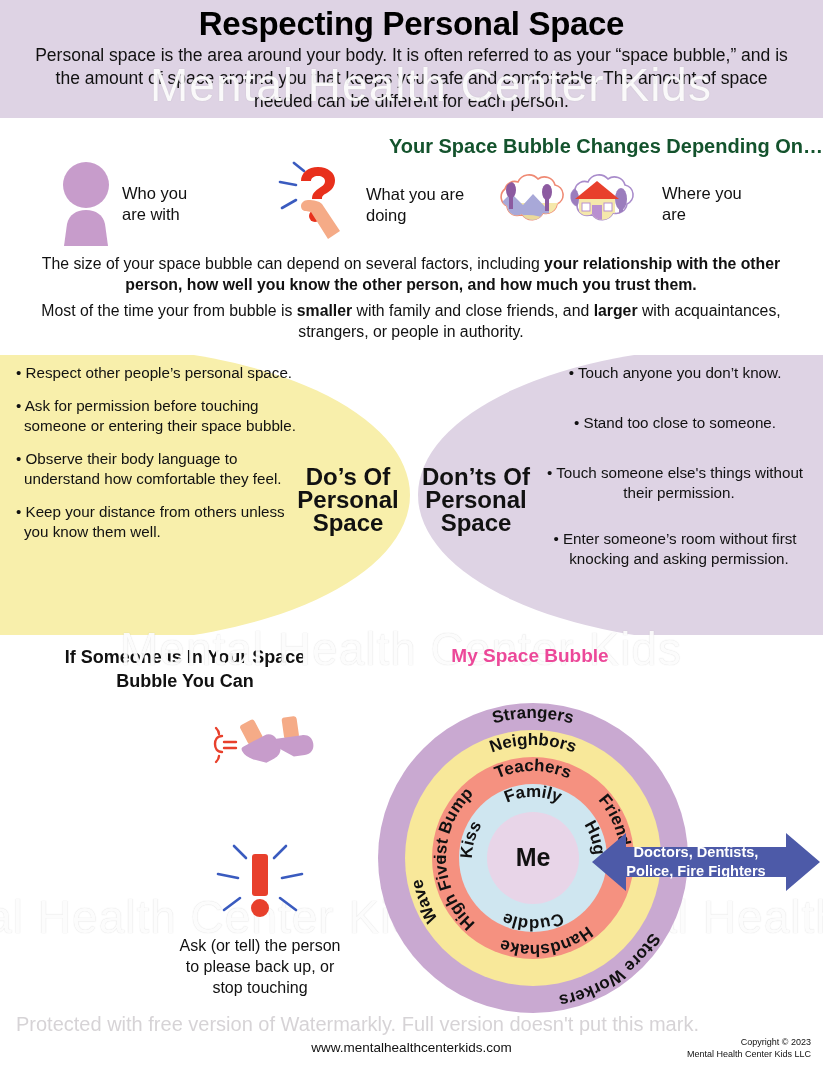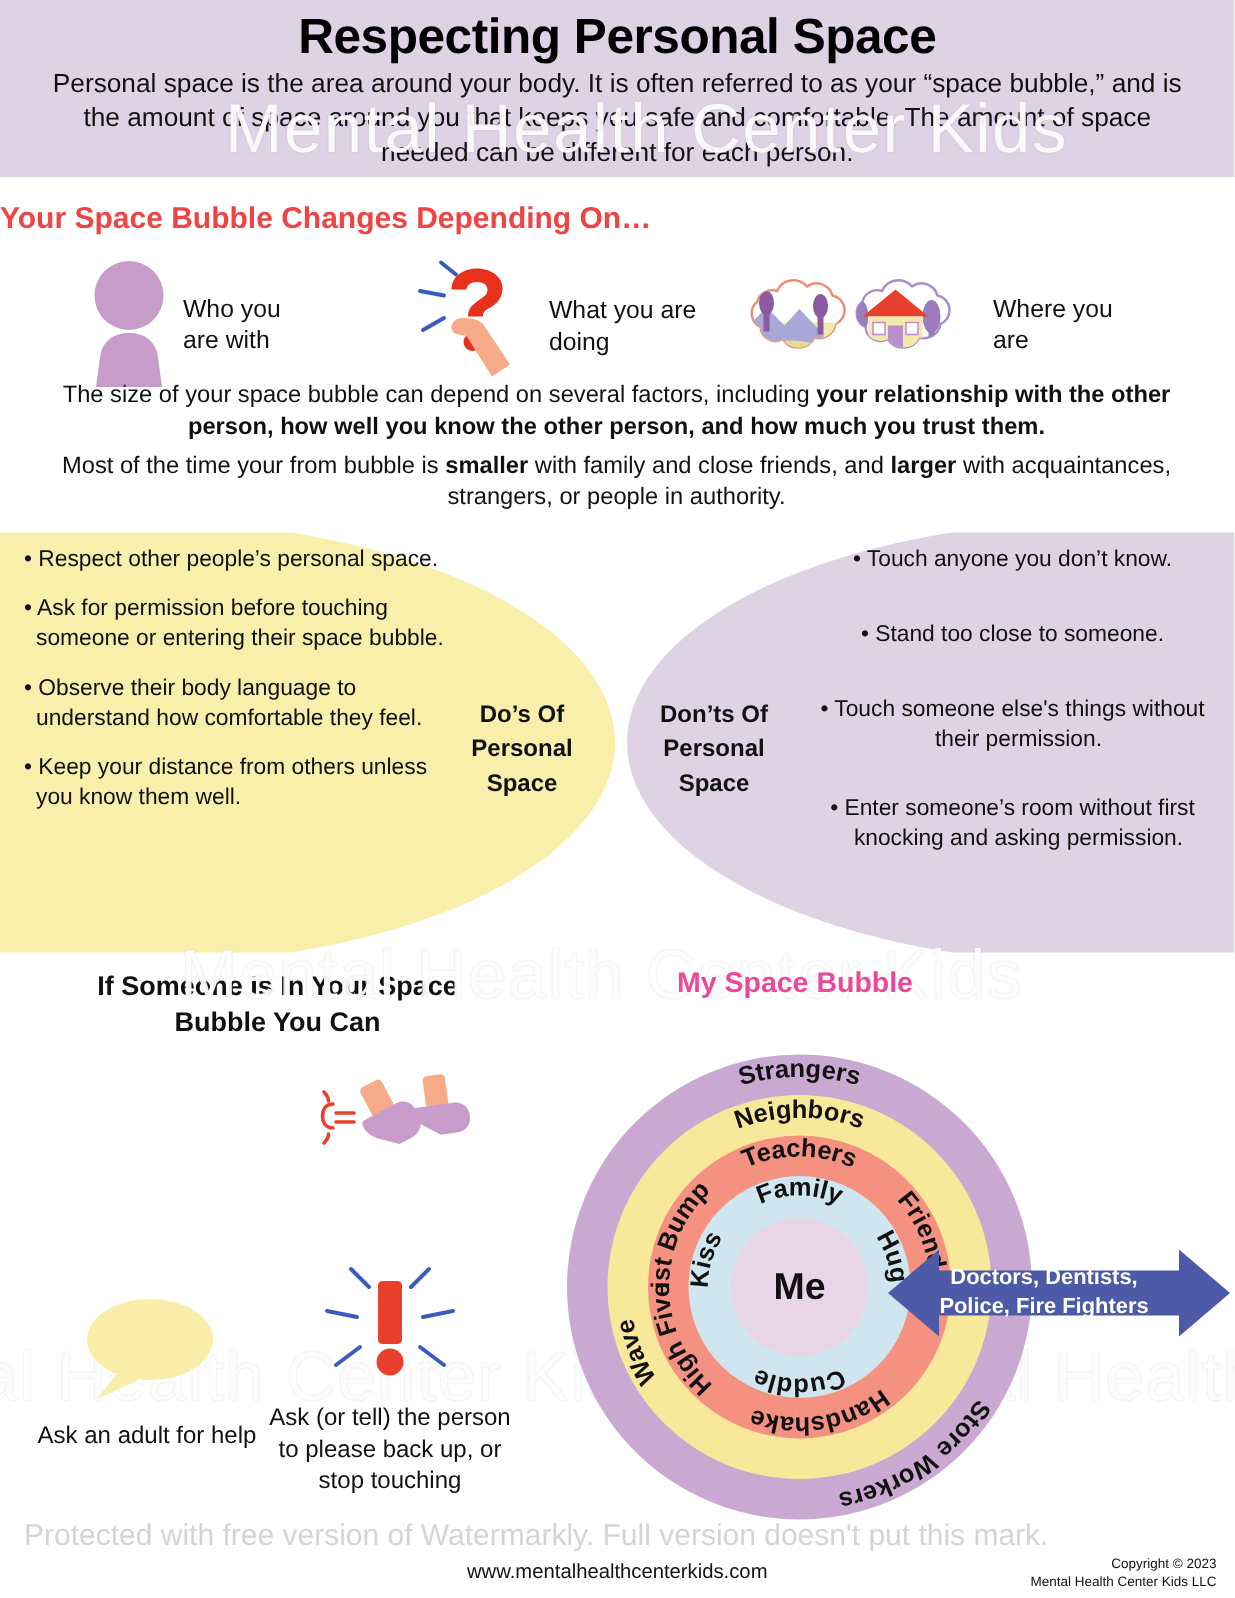--- a/index.html
+++ b/index.html
@@ -23,23 +23,23 @@
     letter-spacing: -0.3px; color: #000;
   }
   .subtitle {
     position: absolute; left: 24px; top: 44px; width: 775px;
     text-align: center; font-size: 17.5px; line-height: 23px; color: #111;
   }
 
   
   .sec1-title {
     position: absolute; left: 0; top: 135px; width: 823px;
-    text-align: left; font-size: 20px; font-weight: bold; color: #ef4444;
-  }
-  .factor-row { position: absolute; left: 0; top: 165px; width: 746px; height: 90px; }
+    text-align: right; font-size: 20px; font-weight: bold; color: #14532d;
+  }
+  .factor-row { position: absolute; left: 0; top: 153px; width: 746px; height: 90px; }
   .factor { position: absolute; display: flex; align-items: center; gap: 8px; }
   .factor-label { font-size: 16.5px; line-height: 21px; color: #111; }
   .f1 { left: 58px; top: 5px; }
   .f2 { left: 272px; top: 8px; gap: 20px; }
   .f3 { left: 487px; top: 14px; gap: 27px; }
   .icon-box { flex: 0 0 auto; }
 
   
   .para {
     position: absolute; width: 790px; left: 16px;
@@ -51,21 +51,21 @@
 
   
   .venn-wrap {
     position: absolute; left: 0; top: 355px; width: 823px; height: 280px;
     overflow: hidden;
   }
   .venn-circle { position: absolute; border-radius: 50%; }
   .venn-left  { left: -230px; top: -8px; width: 640px; height: 296px; background: #f8efab; }
   .venn-right { left: 418px;  top: -8px; width: 640px; height: 296px; background: #ded3e4; }
   .venn-heading {
-    position: absolute; text-align: center; font-size: 16px;
+    position: absolute; text-align: center; font-size: 24px;
     font-weight: bold; line-height: 23px; color: #111;
   }
   .venn-heading-left  { left: 292px; top: 110px; width: 112px; }
   .venn-heading-right { left: 420px; top: 110px; width: 112px; }
   .venn-list { position: absolute; font-size: 15.2px; line-height: 20px; color: #111; }
   .venn-list li { list-style: none; margin-bottom: 13px; text-indent: -8px; padding-left: 8px; }
   .venn-list-left  { left: 16px; top: 8px; width: 290px; }
   .venn-list-right { left: 532px; top: 8px; width: 286px; }
   .venn-list-right li { text-align: center; margin-bottom: 30px; }
   .venn-list-right li.tight { margin-bottom: 26px; }
@@ -266,29 +266,20 @@
             <path d="M44 24h24c5 0 9 4 9 9v6c0 6-5 10-11 10h-9l-10-9c-4-4-6-8-6-12 0-3 1-4 3-4z" fill="#c79ccb"></path>
           </g>
           <g transform="rotate(-8 95 36)">
             <rect x="84" y="2" width="15" height="22" rx="3" fill="#f5ab87"></rect>
             <path d="M78 22h24c6 0 10 4 10 10s-4 10-10 10h-11l-11-8c-4-3-6-7-6-10 0-2 1-2 4-2z" fill="#c79ccb"></path>
           </g>
         </svg>
       </div>
     </div>
 
-    <div class="action a3">
-      <div class="action-art">
-        <svg width="112" height="76" viewBox="0 0 112 76">
-          <ellipse cx="58" cy="32" rx="42" ry="27" fill="#f8eeaa"></ellipse>
-          <path d="M40 50L22 72l28-13z" fill="#f8eeaa"></path>
-        </svg>
-      </div>
-      <div class="action-label">Ask an adult for help</div>
-    </div>
 
     <div class="action a4">
       <div class="action-art">
         <svg width="112" height="86" viewBox="0 0 112 86">
           <g stroke="#3a5bbf" stroke-width="2.6" stroke-linecap="round">
             <line x1="42" y1="14" x2="30" y2="2"></line>
             <line x1="70" y1="14" x2="82" y2="2"></line>
             <line x1="34" y1="34" x2="14" y2="30"></line>
             <line x1="78" y1="34" x2="98" y2="30"></line>
             <line x1="36" y1="54" x2="20" y2="66"></line>

